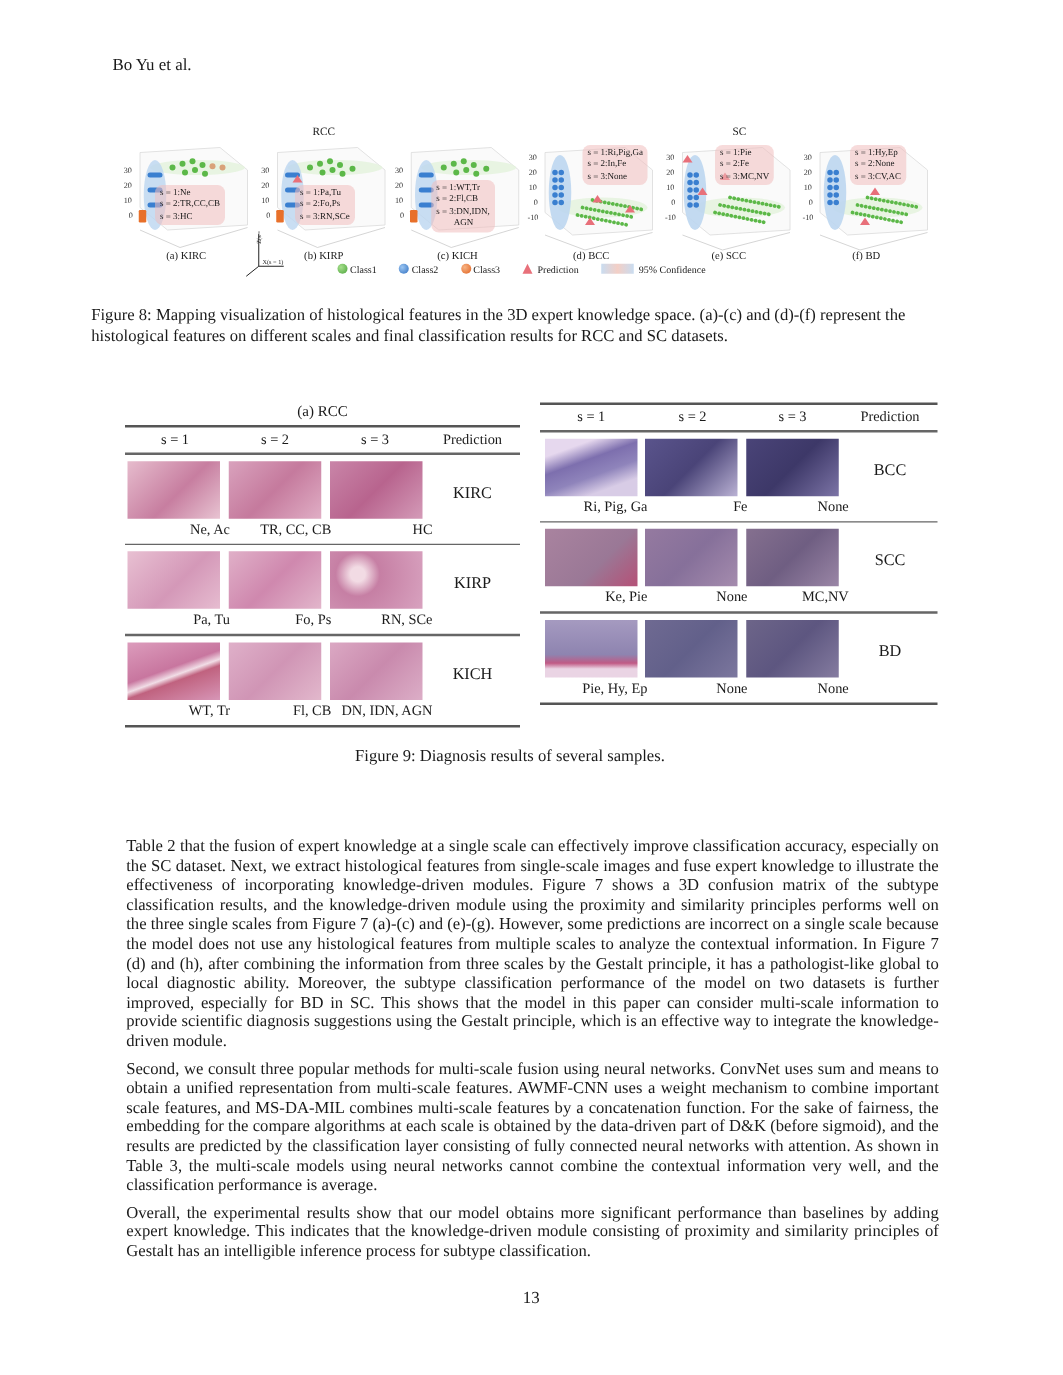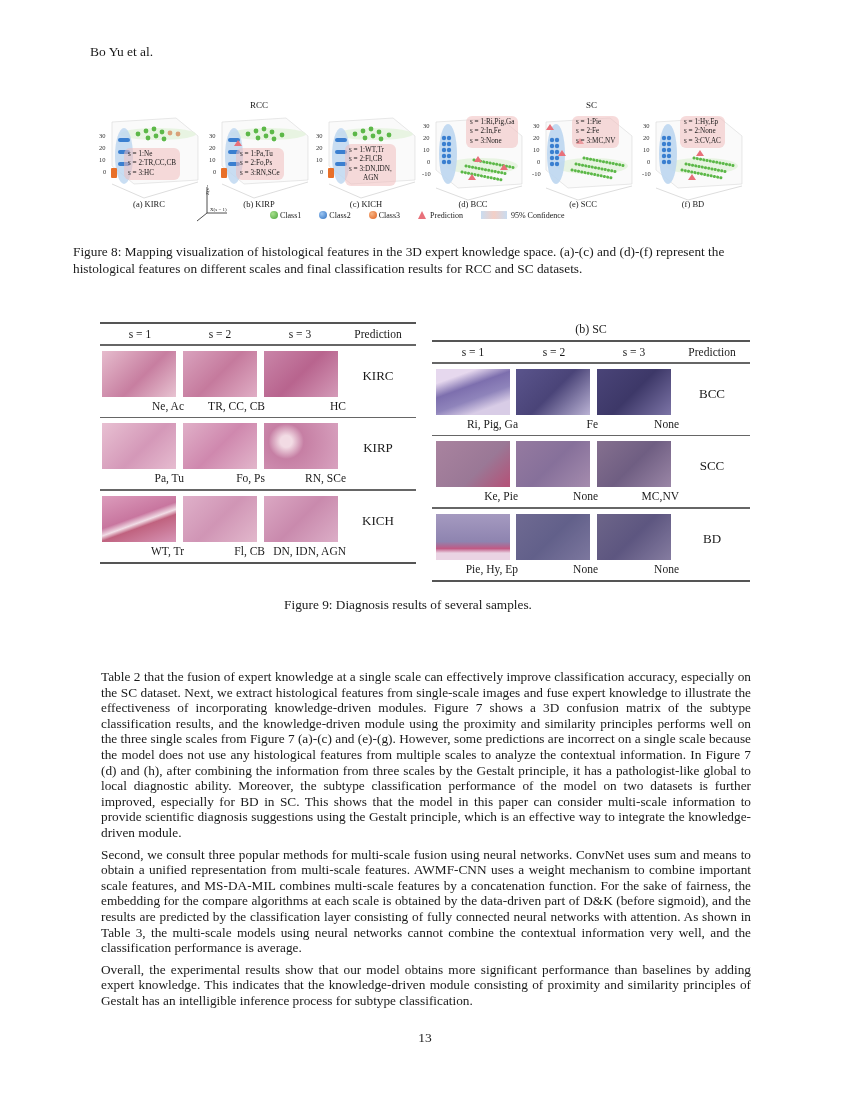--- a/index.html
+++ b/index.html
@@ -337,20 +337,21 @@
     <div class="legend-item">
       <span class="conf-swatch"></span>
       <span>95% Confidence</span>
     </div>
   </div>
 </div>
 
 <div class="caption" style="top:244px">Figure 8: Mapping visualization of histological features in the 3D expert knowledge space. (a)-(c) and (d)-(f) represent the histological features on different scales and final classification results for RCC and SC datasets.</div>
 
 <div class="tbl" style="left:100px;width:316px">
+  <div class="tbl-title">(a) RCC</div>
   <div class="rule-thick"></div>
   <div class="hdr-row">
     <span style="width:80px">s = 1</span>
     <span style="width:80px">s = 2</span>
     <span style="width:80px">s = 3</span>
     <span style="width:76px">Prediction</span>
   </div>
   <div class="rule-thin"></div>
 
   <div class="sample-row">
@@ -379,21 +380,20 @@
     <div class="thumb" style="left:164px;background:linear-gradient(135deg,#dba8c3,#c98aad 50%,#dcaec7)"></div>
     <div class="thumb-label" style="left:-6px">WT, Tr</div>
     <div class="thumb-label" style="left:75px">Fl, CB</div>
     <div class="thumb-label" style="left:156px">DN, IDN, AGN</div>
     <div class="pred" style="left:240px;width:76px">KICH</div>
   </div>
   <div class="rule-thick"></div>
 </div>
 
 <div class="tbl" style="left:432px;width:318px">
-  <div class="tbl-title">(b) SC</div>
   <div class="rule-thick"></div>
   <div class="hdr-row">
     <span style="width:82px">s = 1</span>
     <span style="width:80px">s = 2</span>
     <span style="width:80px">s = 3</span>
     <span style="width:76px">Prediction</span>
   </div>
   <div class="rule-thin"></div>
 
   <div class="sample-row">

